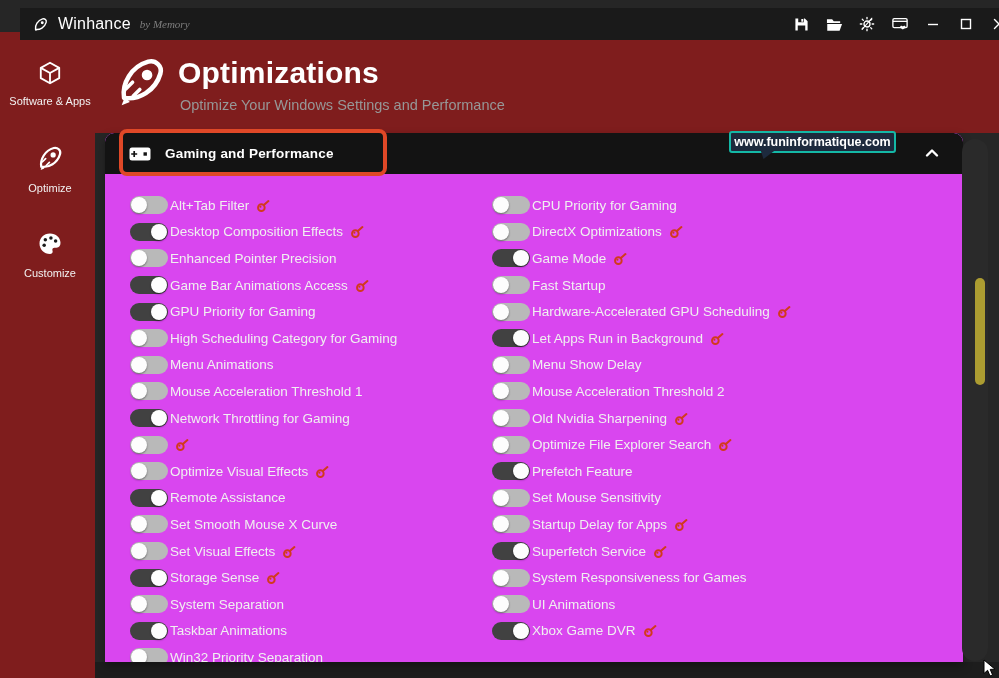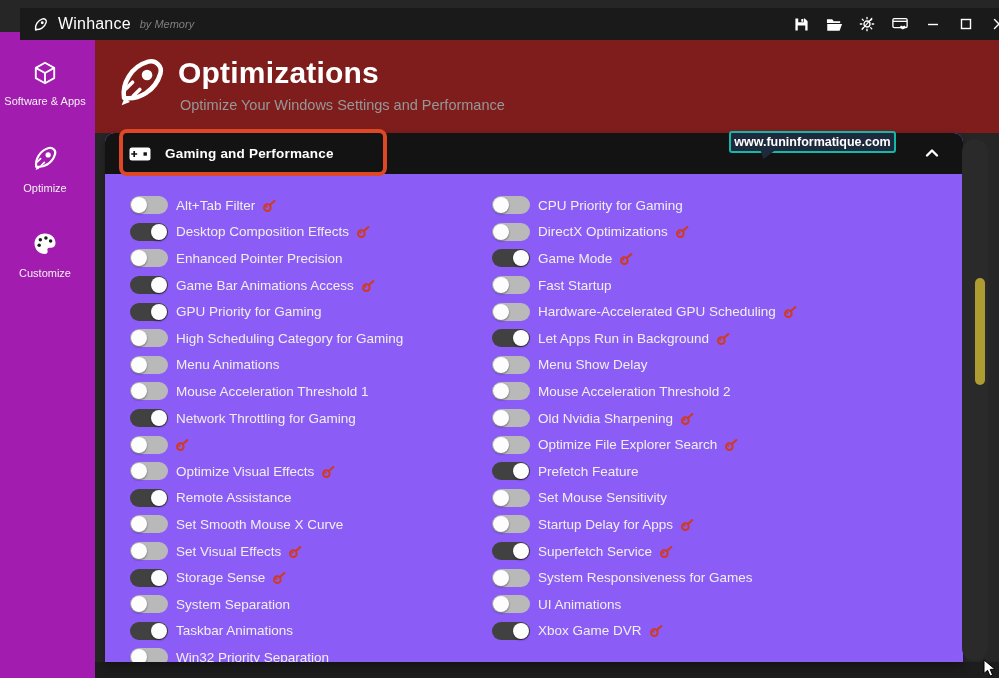--- a/index.html
+++ b/index.html
@@ -8,59 +8,59 @@
     font-family:"Liberation Sans", sans-serif;
     background:#262626; color:#ededed; position:relative;
   }
   
   .titlebar {
     position:absolute; left:0; top:8px; width:999px; height:32px;
     background:#1a1a1a; display:flex; align-items:center; z-index:30;margin-left:20px;
   }
   .tb-logo { margin-left:12px; display:flex; align-items:center; }
   .tb-title { margin-left:9px; font-size:16px; font-weight:400; color:#fff; letter-spacing:.2px; }
-  .tb-sub { margin-left:9px; font-size:11px; font-style:italic; color:#7f7f7f; }
+  .tb-sub { margin-left:9px; font-size:11px; font-style:italic; color:#7f7f7f;font-family:Liberation Serif, serif; }
   .tb-icons { margin-left:auto; display:flex; align-items:center; gap:5px; padding-right:6px; }
   .tb-btn {
     width:28px; height:26px; display:flex; align-items:center; justify-content:center;
     cursor:pointer; border-radius:4px;
   }
   
   .sidebar {
     position:absolute; left:0; top:32px; width:95px; height:646px;
-    background:#a21caf; z-index:20; padding-top:28px;
-    display:flex; flex-direction:column; align-items:flex-start; gap:34px;
+    background:#7f1d1d; z-index:20; padding-top:28px;
+    display:flex; flex-direction:column; align-items:flex-end; gap:34px;
   }
   .side-item { display:flex; flex-direction:column; align-items:center; gap:9px; cursor:pointer; width:90px; }
   .side-item .lbl { font-size:11px; color:#f2f2f2; text-align:center; line-height:1.25; }
   
   .main-header { position:absolute; left:95px; top:32px; width:904px; height:101px; background:#7f1d1d; }
   .hdr-rocket { position:absolute; left:17px; top:20px; }
   .hdr-title { position:absolute; left:83px; top:24px; font-size:30px; font-weight:800; color:#fff; letter-spacing:.2px; }
   .hdr-sub { position:absolute; left:85px; top:65px; font-size:14.5px; color:#979797; }
   
   .card {
     position:absolute; left:105px; top:133px; width:858px; height:529px;
-    background:#8b5cf6; border-radius:9px 9px 0 0; overflow:hidden; z-index:5;
+    background:#d946ef; border-radius:9px 9px 0 0; overflow:hidden; z-index:5;
     box-shadow:0 4px 10px rgba(0,0,0,.35);
   }
   .card-header {
     position:absolute; left:0; top:0; width:100%; height:41px;
     background:#131313; border-radius:9px 9px 0 0;
     display:flex; align-items:center; cursor:pointer;
   }
   .card-header .gp { margin-left:24px; }
   .card-header .ttl { margin-left:14px; font-size:13.5px; font-weight:700; color:#fff; letter-spacing:.2px; }
   .chev { position:absolute; right:22px; top:11px; cursor:pointer; }
   
   .col { position:absolute; top:59px; width:360px; }
   .col-left { left:25px; }
   .col-right { left:387px; }
   .row { height:26.6px; display:flex; align-items:center; }
-  .row .lbl { margin-left:8px; font-size:13.5px; color:#f0f0f0; white-space:nowrap; }
+  .row .lbl { margin-left:2px; font-size:13.5px; color:#f0f0f0; white-space:nowrap; }
   .row .redic { margin-left:7px; display:flex; }
   .toggle {
     width:38px; height:18px; border-radius:10px; position:relative; cursor:pointer; flex:0 0 38px;
   }
   .toggle.off { background:#b9b9b9; }
   .toggle.on  { background:#414141; }
   .knob {
     position:absolute; top:1px; width:16px; height:16px; border-radius:50%;
     background:#fdfdfd; box-shadow:0 1px 2px rgba(0,0,0,.45);
   }

